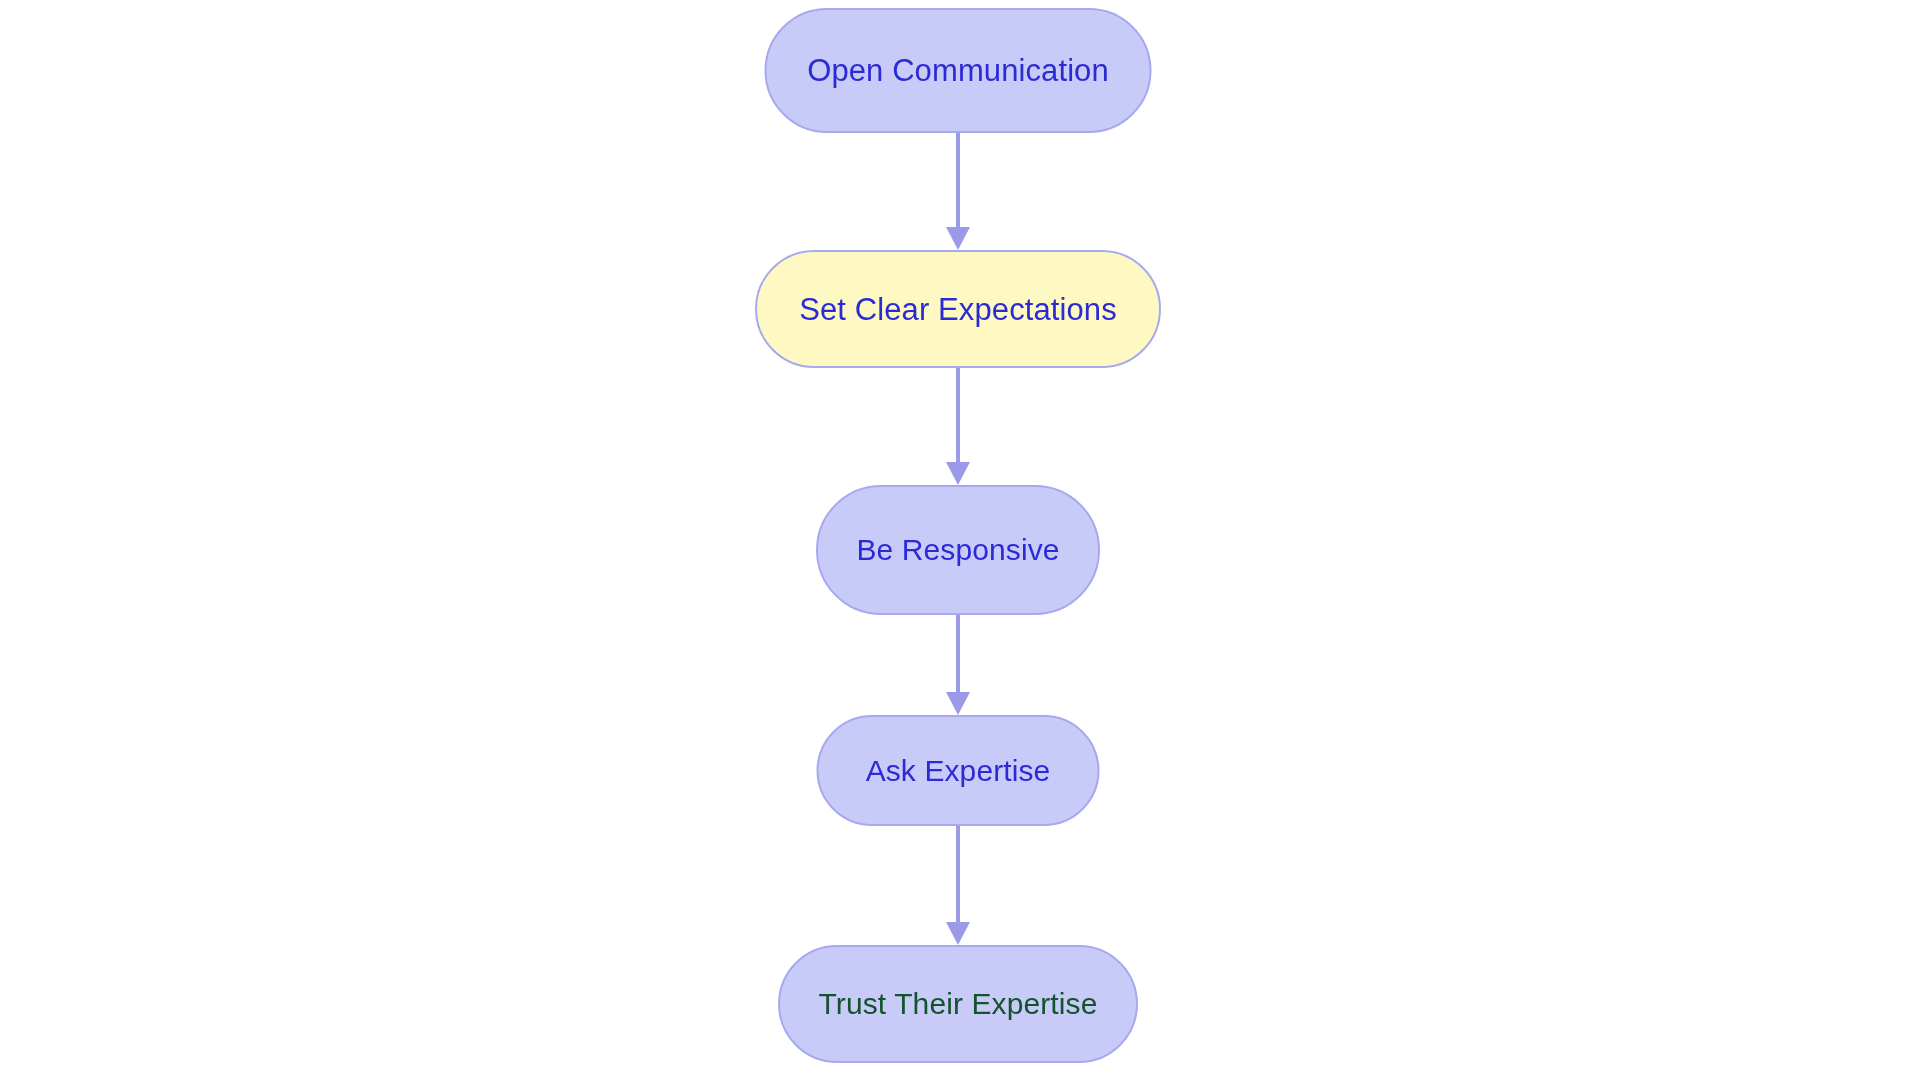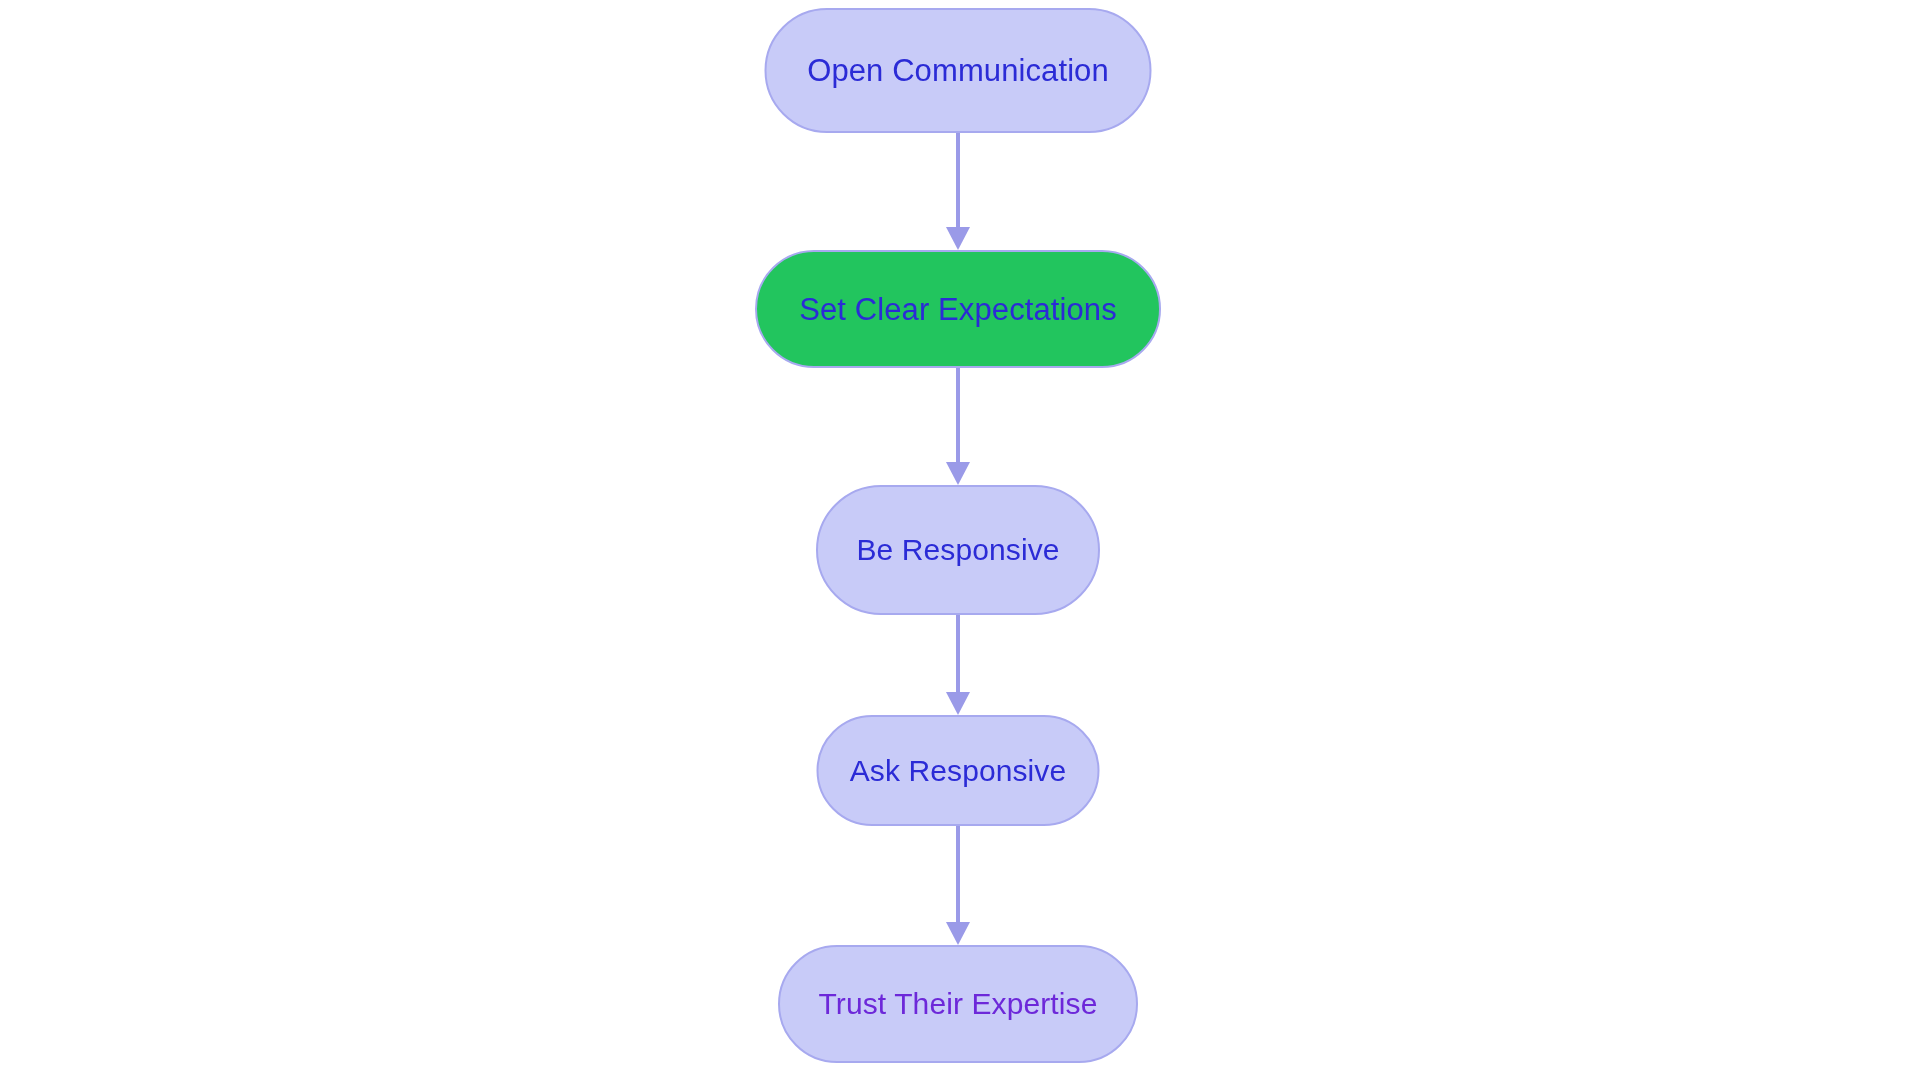--- a/index.html
+++ b/index.html
@@ -85,29 +85,29 @@
 
   <div class="edge" style="left: 958px; top: 826px; width: 24px; height: 119px;">
     <div class="edge-line" style="height: 96px; background: rgb(154, 154, 232);"></div>
     <div class="edge-head" style="border-top-color: rgb(154, 154, 232);"></div>
   </div>
 
   <div class="node" style="left: 958px; top: 8px; width: 387px; height: 125px; background: rgb(200, 203, 248); border-color: rgb(167, 169, 239);">
     <span class="node-label" style="font-size: 31px; color: rgb(43, 43, 214);">Open Communication</span>
   </div>
 
-  <div class="node" style="left: 958px; top: 250px; width: 406px; height: 118px; background: #22c55e; border-color: rgb(167, 169, 239);">
+  <div class="node" style="left: 958px; top: 250px; width: 406px; height: 118px; background: #fef9c3; border-color: rgb(167, 169, 239);">
     <span class="node-label" style="font-size: 31px; color: rgb(43, 43, 214);">Set Clear Expectations</span>
   </div>
 
   <div class="node" style="left: 958px; top: 485px; width: 284px; height: 130px; background: rgb(200, 203, 248); border-color: rgb(167, 169, 239);">
     <span class="node-label" style="font-size: 30px; color: rgb(43, 43, 214);">Be Responsive</span>
   </div>
 
   <div class="node" style="left: 958px; top: 715px; width: 283px; height: 111px; background: rgb(200, 203, 248); border-color: rgb(167, 169, 239);">
-    <span class="node-label" style="font-size: 30px; color: rgb(43, 43, 214);">Ask Responsive</span>
+    <span class="node-label" style="font-size: 30px; color: rgb(43, 43, 214);">Ask Expertise</span>
   </div>
 
   <div class="node" style="left: 958px; top: 945px; width: 360px; height: 118px; background: rgb(200, 203, 248); border-color: rgb(167, 169, 239);">
-    <span class="node-label" style="font-size: 30px; color: #6d28d9;">Trust Their Expertise</span>
+    <span class="node-label" style="font-size: 30px; color: #14532d;">Trust Their Expertise</span>
   </div>
 
 </div>
 
 </body></html>

